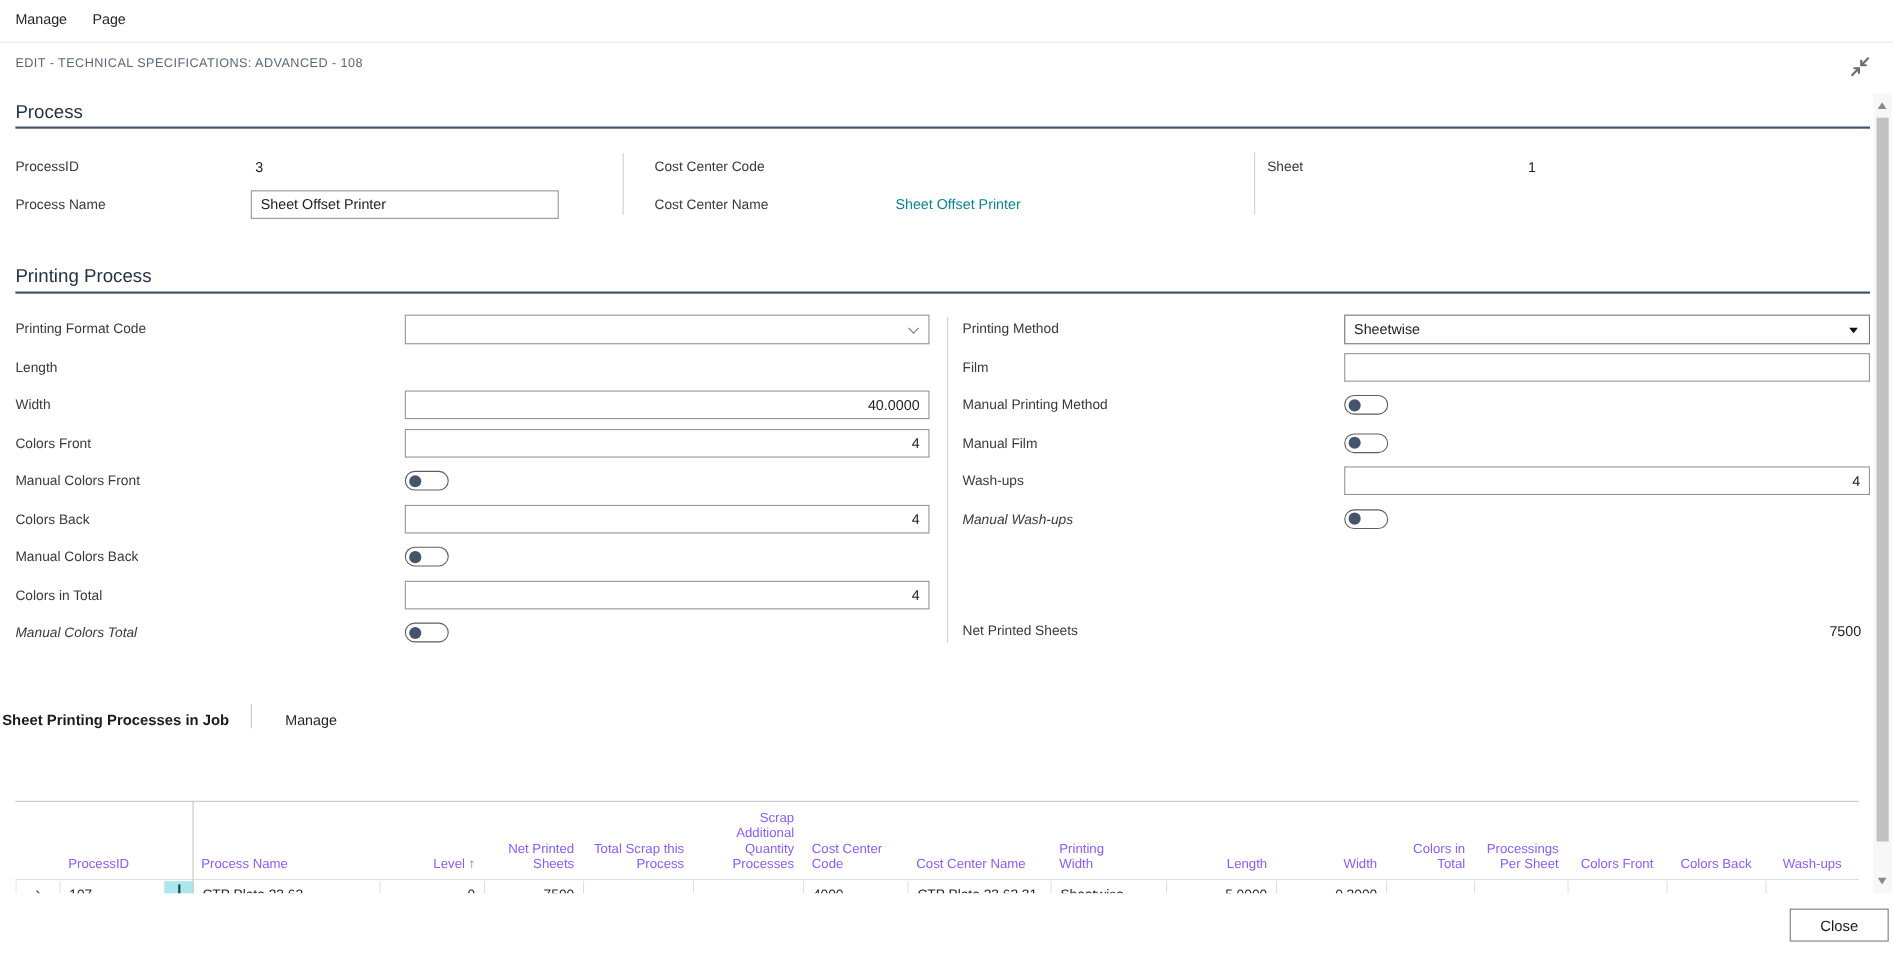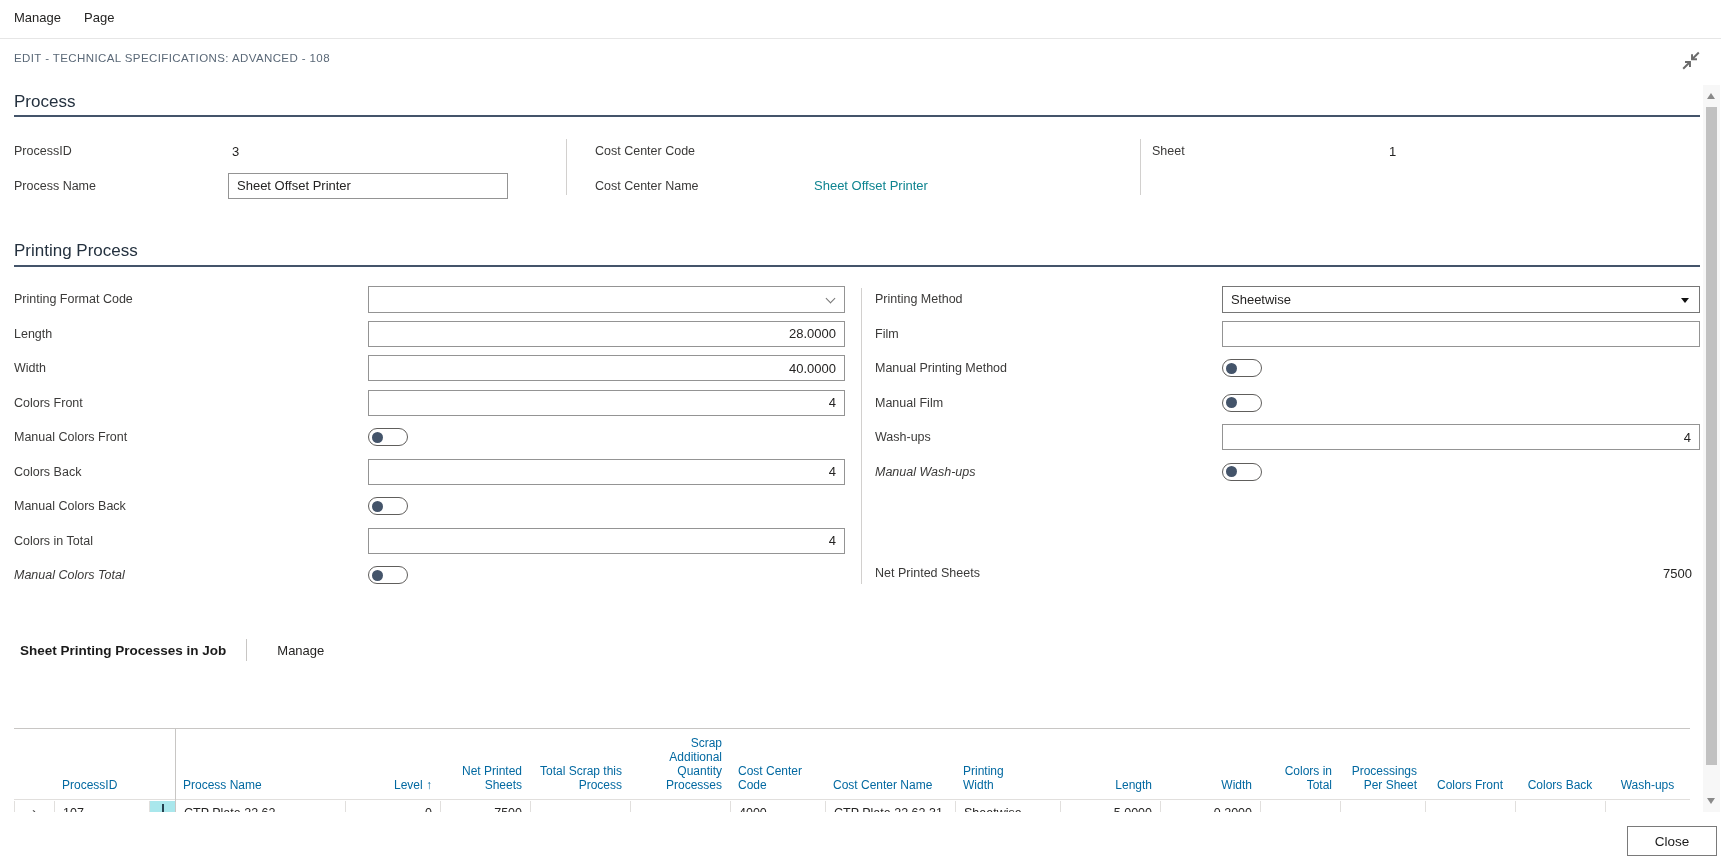--- a/index.html
+++ b/index.html
@@ -37,28 +37,28 @@
                  border-left:4px solid transparent; border-right:4px solid transparent; border-top:5px solid #111; }
   .link { color:#0e8490; }
   a.linkval { font-size:13px; color:#0e8490; text-decoration:none; padding-left:4px; cursor:pointer; }
 
   .toggle { position:relative; width:40px; height:18px; border:1px solid #605e5c; border-radius:10px; background:#fff; cursor:pointer; }
   .toggle .knob { position:absolute; left:3px; top:2.5px; width:11px; height:11px; border-radius:50%; background:#44546a; }
 
   .vdivider { position:absolute; width:1px; background:#d2d0ce; }
 
   
-  .parttabs { position:absolute; left:20px; top:638px; display:flex; align-items:center; height:24px; }
+  .parttabs { position:absolute; left:2px; top:638px; display:flex; align-items:flex-end; height:24px; }
   .part-title { font-size:13.5px; font-weight:700; color:#1b1b1b; }
   .part-sep { width:1px; height:22px; background:#c8c6c4; margin:0 30px 0 20px; }
   .part-manage { font-size:13px; color:#252423; cursor:pointer; }
 
   .gridhead { position:absolute; left:14px; top:728px; width:1676px; height:72px; display:flex;
               align-items:flex-end; border-top:1px solid #c8c6c4; border-bottom:1px solid #e1dfdd; }
-  .th { font-size:12px; line-height:14px; color:#0369a1; padding:0 8px 7px 8px; white-space:pre-line; flex:0 0 auto; cursor:pointer; }
+  .th { font-size:12px; line-height:14px; color:#8b5cf6; padding:0 8px 7px 8px; white-space:pre-line; flex:0 0 auto; cursor:pointer; }
   .th.right { text-align:right; } .th.center { text-align:center; } .th.left { text-align:left; }
 
   .gridrowclip { position:absolute; left:14px; top:801px; width:1676px; height:11px; overflow:hidden; }
   .gridrow { display:flex; height:30px; border-left:1px solid #e1dfdd; }
   .td { font-size:12.5px; color:#252423; padding:5px 8px 0 8px; border-right:1px solid #e1dfdd; flex:0 0 auto;
         white-space:nowrap; overflow:hidden; }
   .td.right { text-align:right; } .td.center { text-align:center; }
   .td.expand { font-size:15px; color:#444; padding-top:2px; text-align:center; }
   .td.indicator { background:#a9e7ec; padding:3px 0 0 0; }
   .td.indicator::after { content:""; display:block; width:2px; height:12px; background:#25404f; margin:0 auto; }
@@ -138,21 +138,20 @@
   <div class="fieldcol" style="left:14px; top:282px; width:831px;">
     <div class="frow">
       <div class="flabel" style="width:354px;">Printing Format Code</div>
       <div class="combo" style="width:477px;">
         <span class="cval"></span>
         <span class="chev"></span>
       </div>
     </div>
     <div class="frow">
       <div class="flabel" style="width:354px;">Length</div>
-      <input class="tinput num" style="width: 477px;" value="28.0000">
     </div>
     <div class="frow">
       <div class="flabel" style="width:354px;">Width</div>
       <input class="tinput num" style="width: 477px;" value="40.0000">
     </div>
     <div class="frow">
       <div class="flabel" style="width:354px;">Colors Front</div>
       <input class="tinput num" style="width: 477px;" value="4">
     </div>
     <div class="frow">

